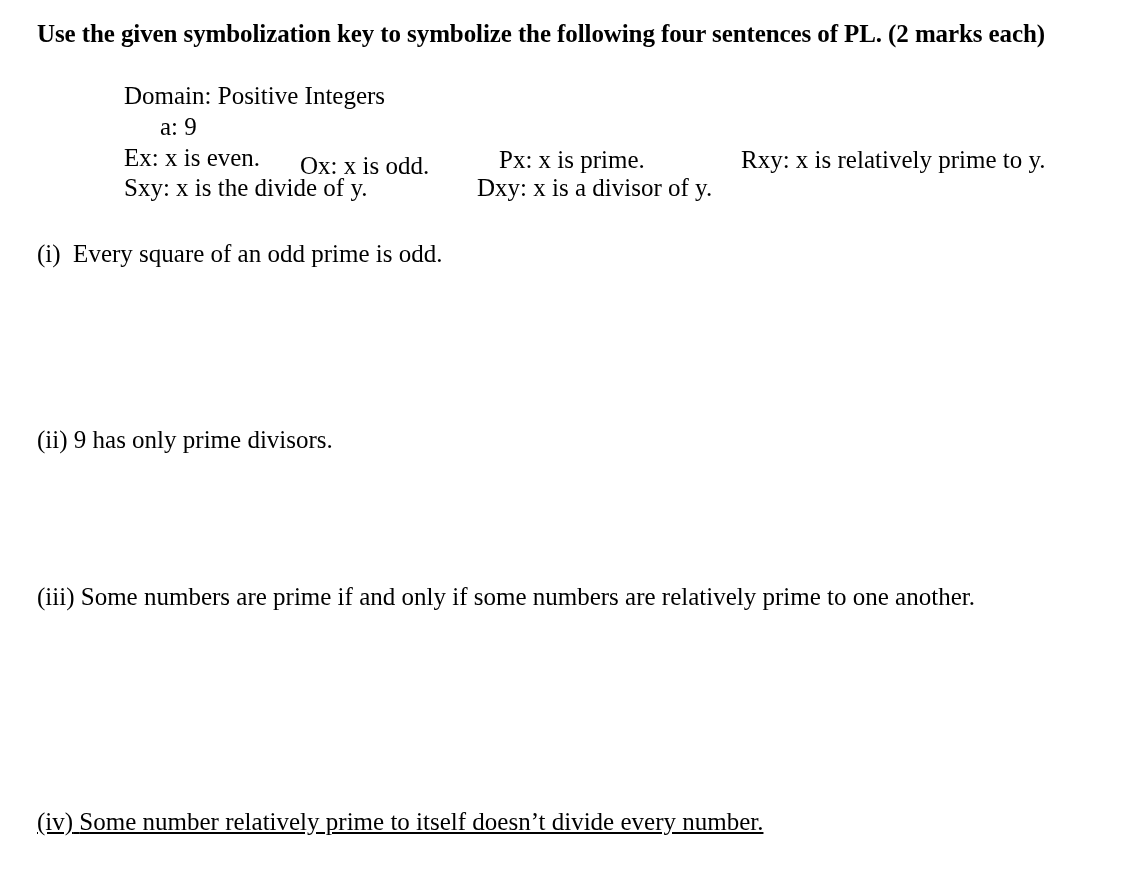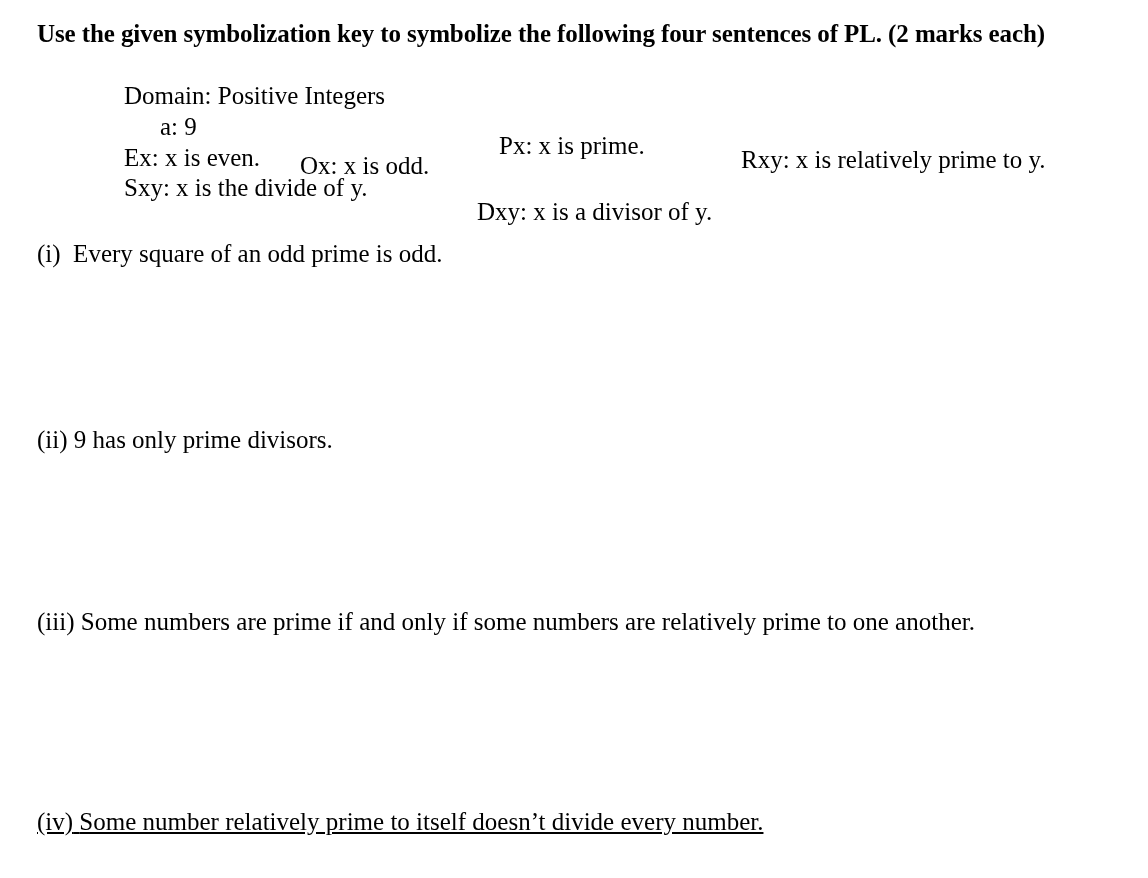--- a/index.html
+++ b/index.html
@@ -35,37 +35,37 @@
 </head>
 <body>
 
 <div class="abs heading">Use the given symbolization key to symbolize the following four sentences of PL. (2 marks each)</div>
 
 <div>
   <div class="abs key" style="left:124px; top:80px;">Domain: Positive Integers</div>
   <div class="abs key" style="left:124px; top:111px;margin-left:36px;">a: 9</div>
   <div class="abs key" style="left:124px; top:142px;">Ex: x is even.</div>
   <div class="abs key" style="left:300px; top:150px;">Ox: x is odd.</div>
-  <div class="abs key" style="left:499px; top:130px;">Px: x is prime.</div>
+  <div class="abs key" style="left:499px; top:144px;">Px: x is prime.</div>
   <div class="abs key" style="left:741px; top:144px;">Rxy: x is relatively prime to y.</div>
   <div class="abs key" style="left:124px; top:172px;">Sxy: x is the divide of y.</div>
-  <div class="abs key" style="left:477px; top:172px;margin-top:24px;">Dxy: x is a divisor of y.</div>
+  <div class="abs key" style="left:477px; top:172px;">Dxy: x is a divisor of y.</div>
 </div>
 
 <div class="abs question" style="left:37px; top:240px;">
   <span>(i)</span>&nbsp;
   <span>Every square of an odd prime is odd.</span>
 </div>
 
 <div class="abs question" style="left:37px; top:418px;margin-top:8px;">
   <span>(ii)</span>
   <span>9 has only prime divisors.</span>
 </div>
 
-<div class="abs question" style="left:37px; top:608px;">
+<div class="abs question" style="left:37px; top:583px;">
   <span>(iii)</span>
   <span>Some numbers are prime if and only if some numbers are relatively prime to one another.</span>
 </div>
 
 <div class="abs question" style="left:37px; top:808px;text-decoration:underline;">
   <span>(iv)</span>
   <span>Some number relatively prime to itself doesn’t divide every number.</span>
 </div>
 
 </body></html>

